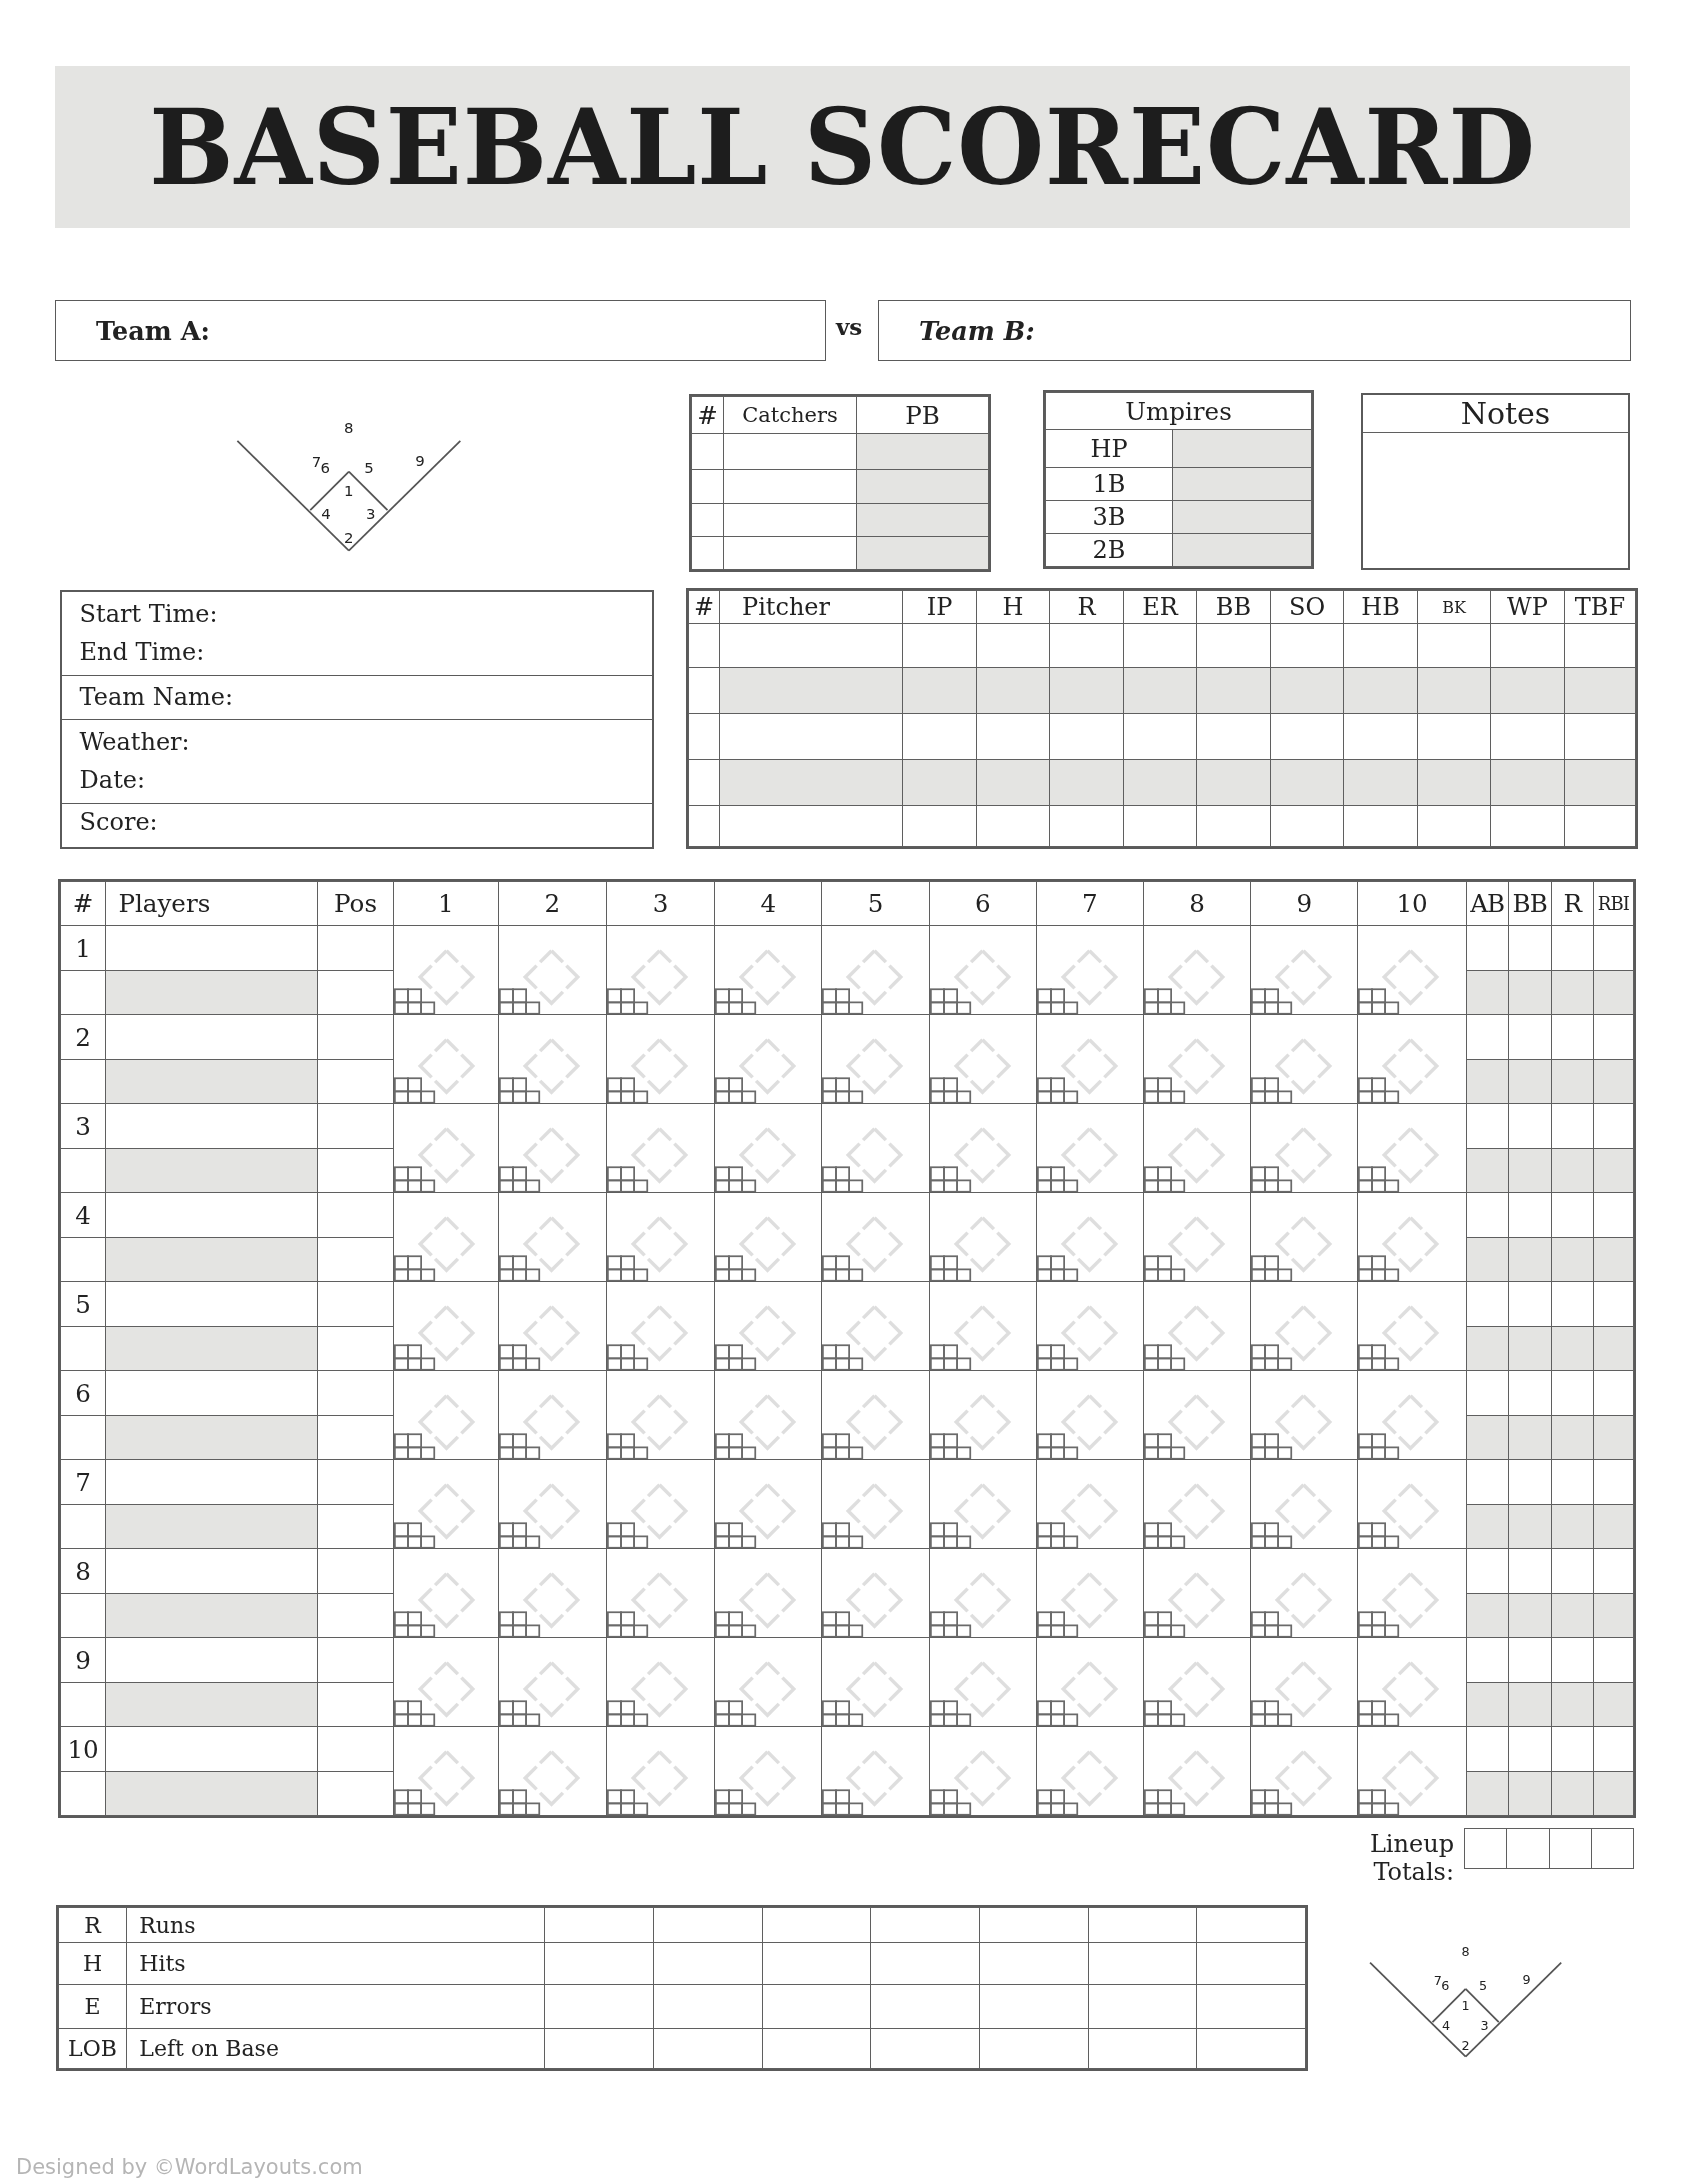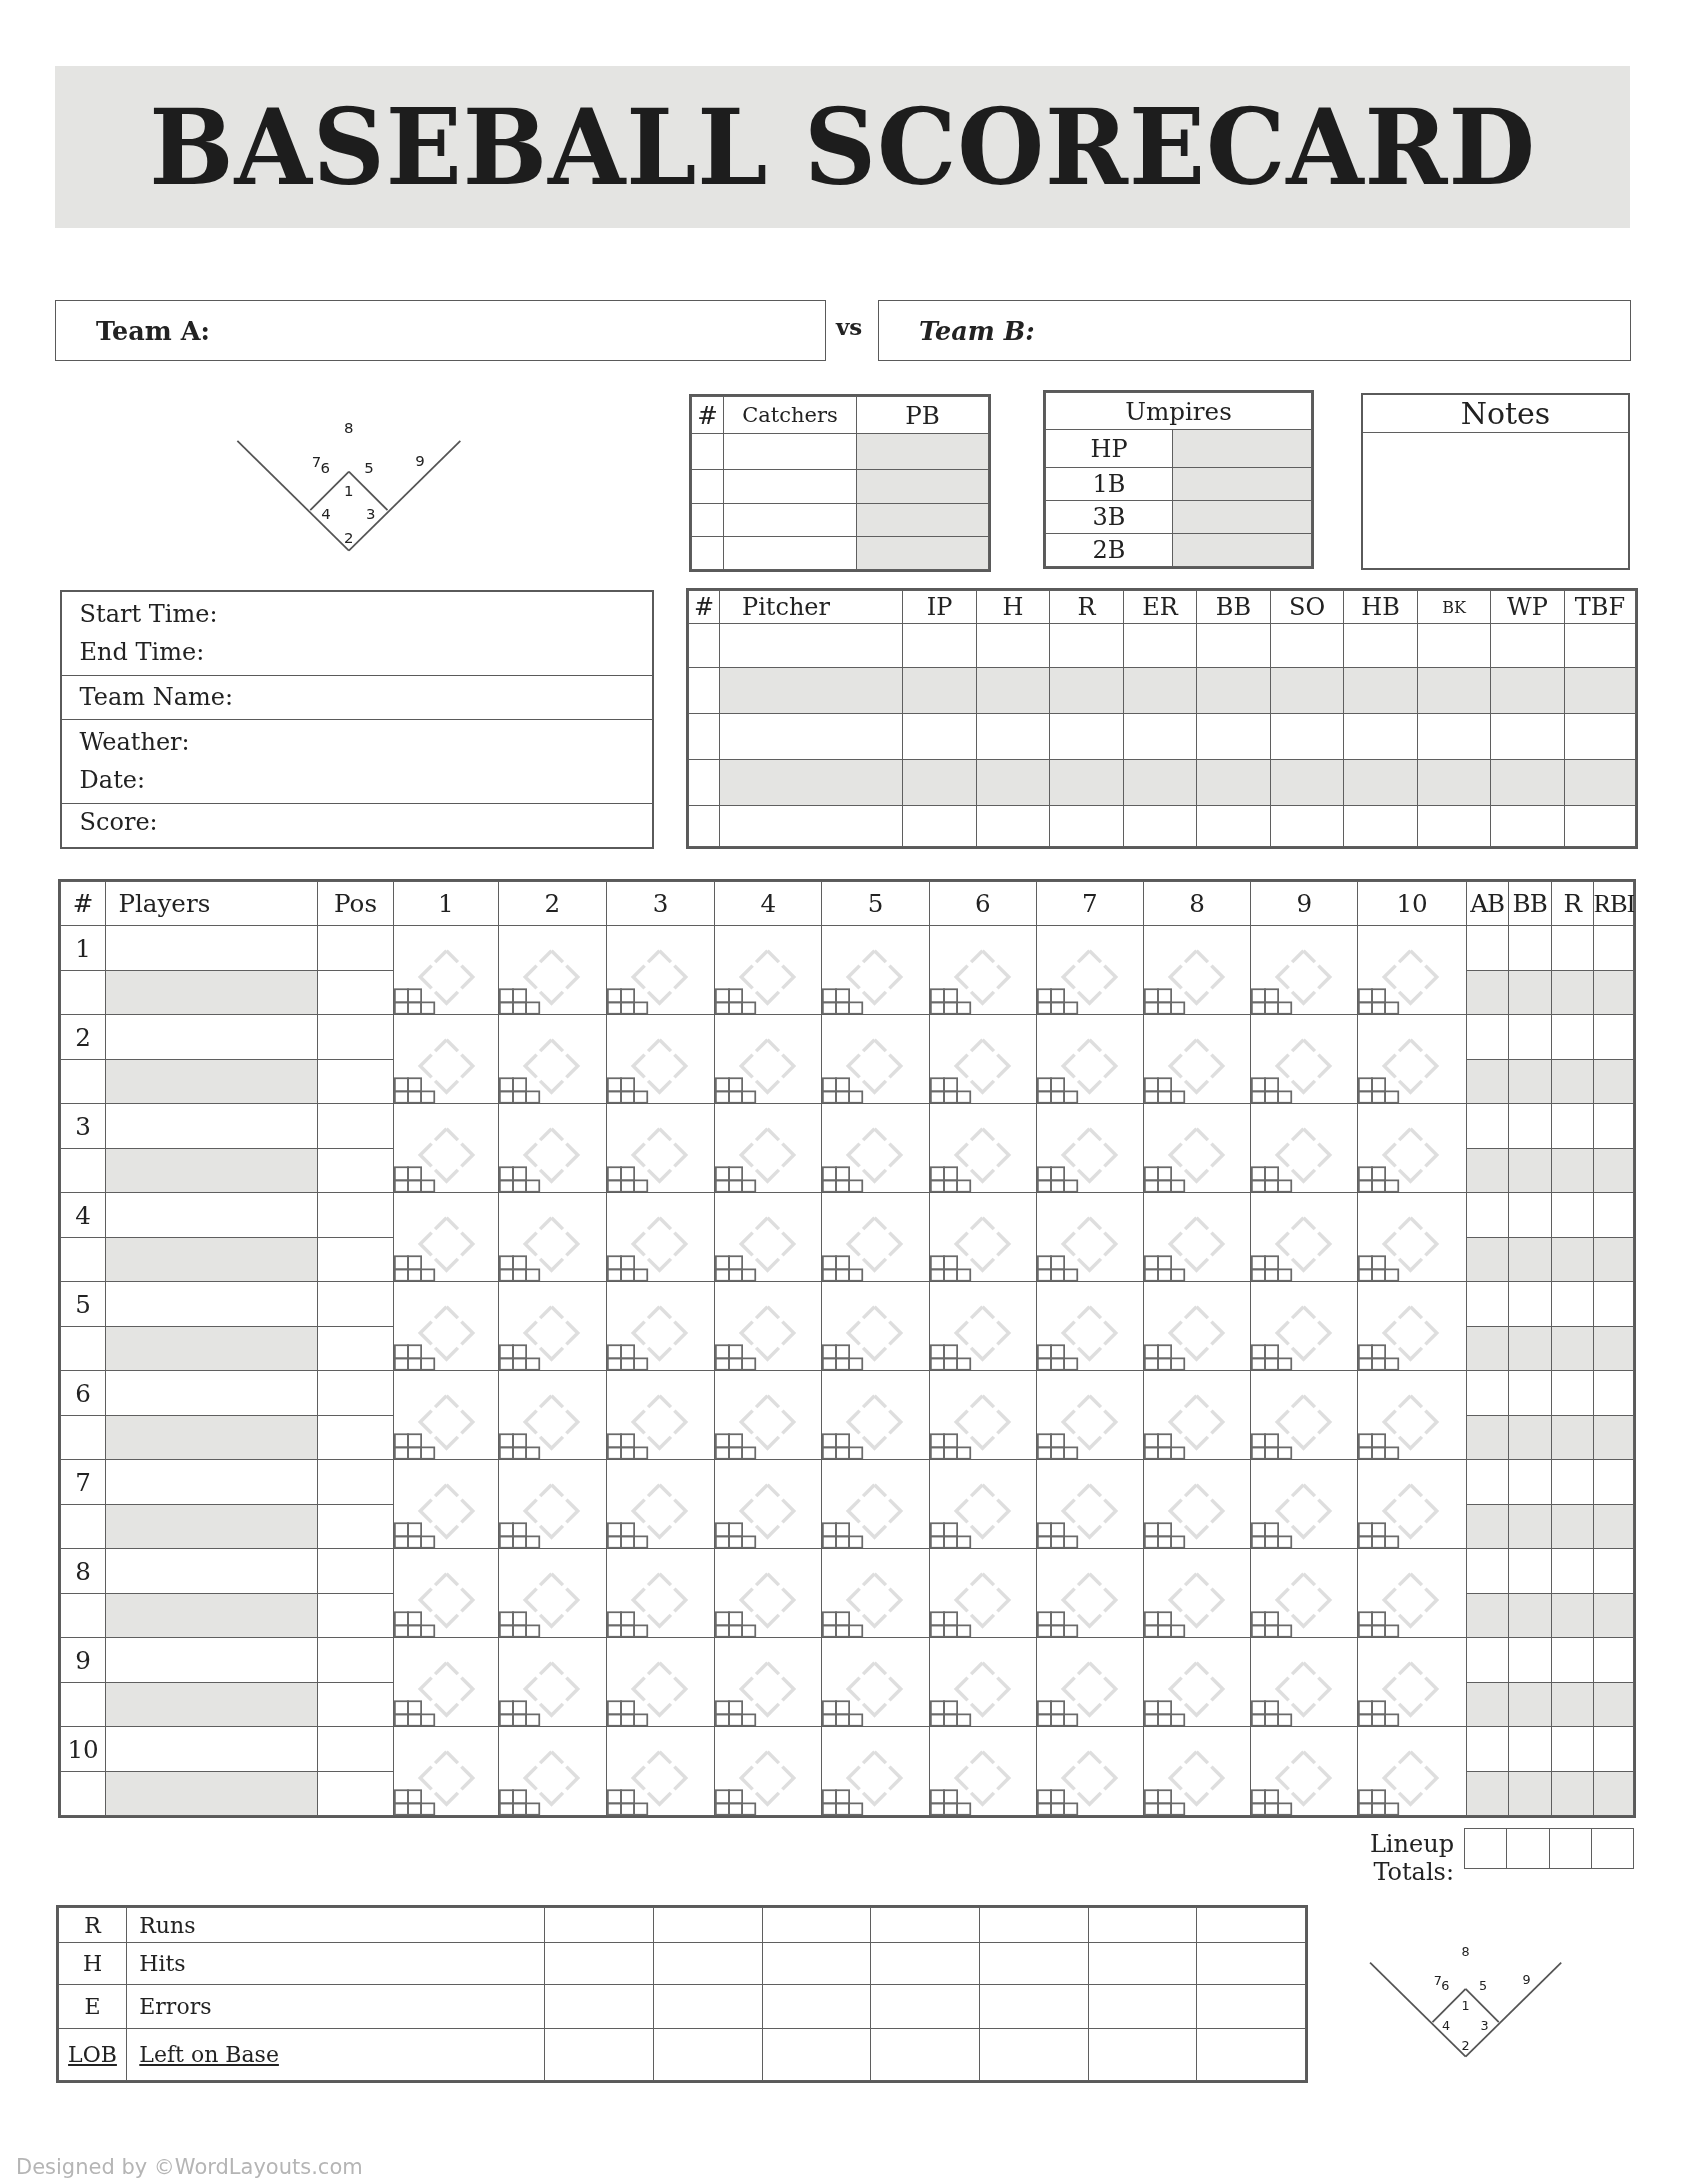--- a/index.html
+++ b/index.html
@@ -300,21 +300,21 @@
         <th>4</th>
         <th>5</th>
         <th>6</th>
         <th>7</th>
         <th>8</th>
         <th>9</th>
         <th>10</th>
         <th class="stats-hdr" style="">AB</th>
         <th class="stats-hdr" style="">BB</th>
         <th class="stats-hdr" style="">R</th>
-        <th class="stats-hdr" style="font-size: 26px; font-family: Liberation Serif, serif;">RBI</th>
+        <th class="stats-hdr" style="font-size: 18px;">RBI</th>
       </tr>
     </thead>
   <tbody id="lineup-body">
       <tr style="height: 45px;">
         <td class="num-cell" style="vertical-align: middle; text-align: center; font-size: 24.6px;">1</td>
         <td></td>
         <td></td>
         <td class="inning-cell" rowspan="2">
           <svg width="105" height="88" style="display:block;position:absolute;left:0;top:0;" viewBox="0 0 120 100">
             <g fill="none" stroke="#dedede" stroke-width="4">
@@ -1951,21 +1951,21 @@
         <td>E</td>
         <td class="lbl">Errors</td>
         <td></td>
         <td></td>
         <td></td>
         <td></td>
         <td></td>
         <td></td>
         <td></td>
       </tr>
-      <tr style="height: 52px; text-decoration: underline;">
+      <tr style="height: 40px;">
         <td>LOB</td>
         <td class="lbl">Left on Base</td>
         <td></td>
         <td></td>
         <td></td>
         <td></td>
         <td></td>
         <td></td>
         <td></td>
       </tr>

